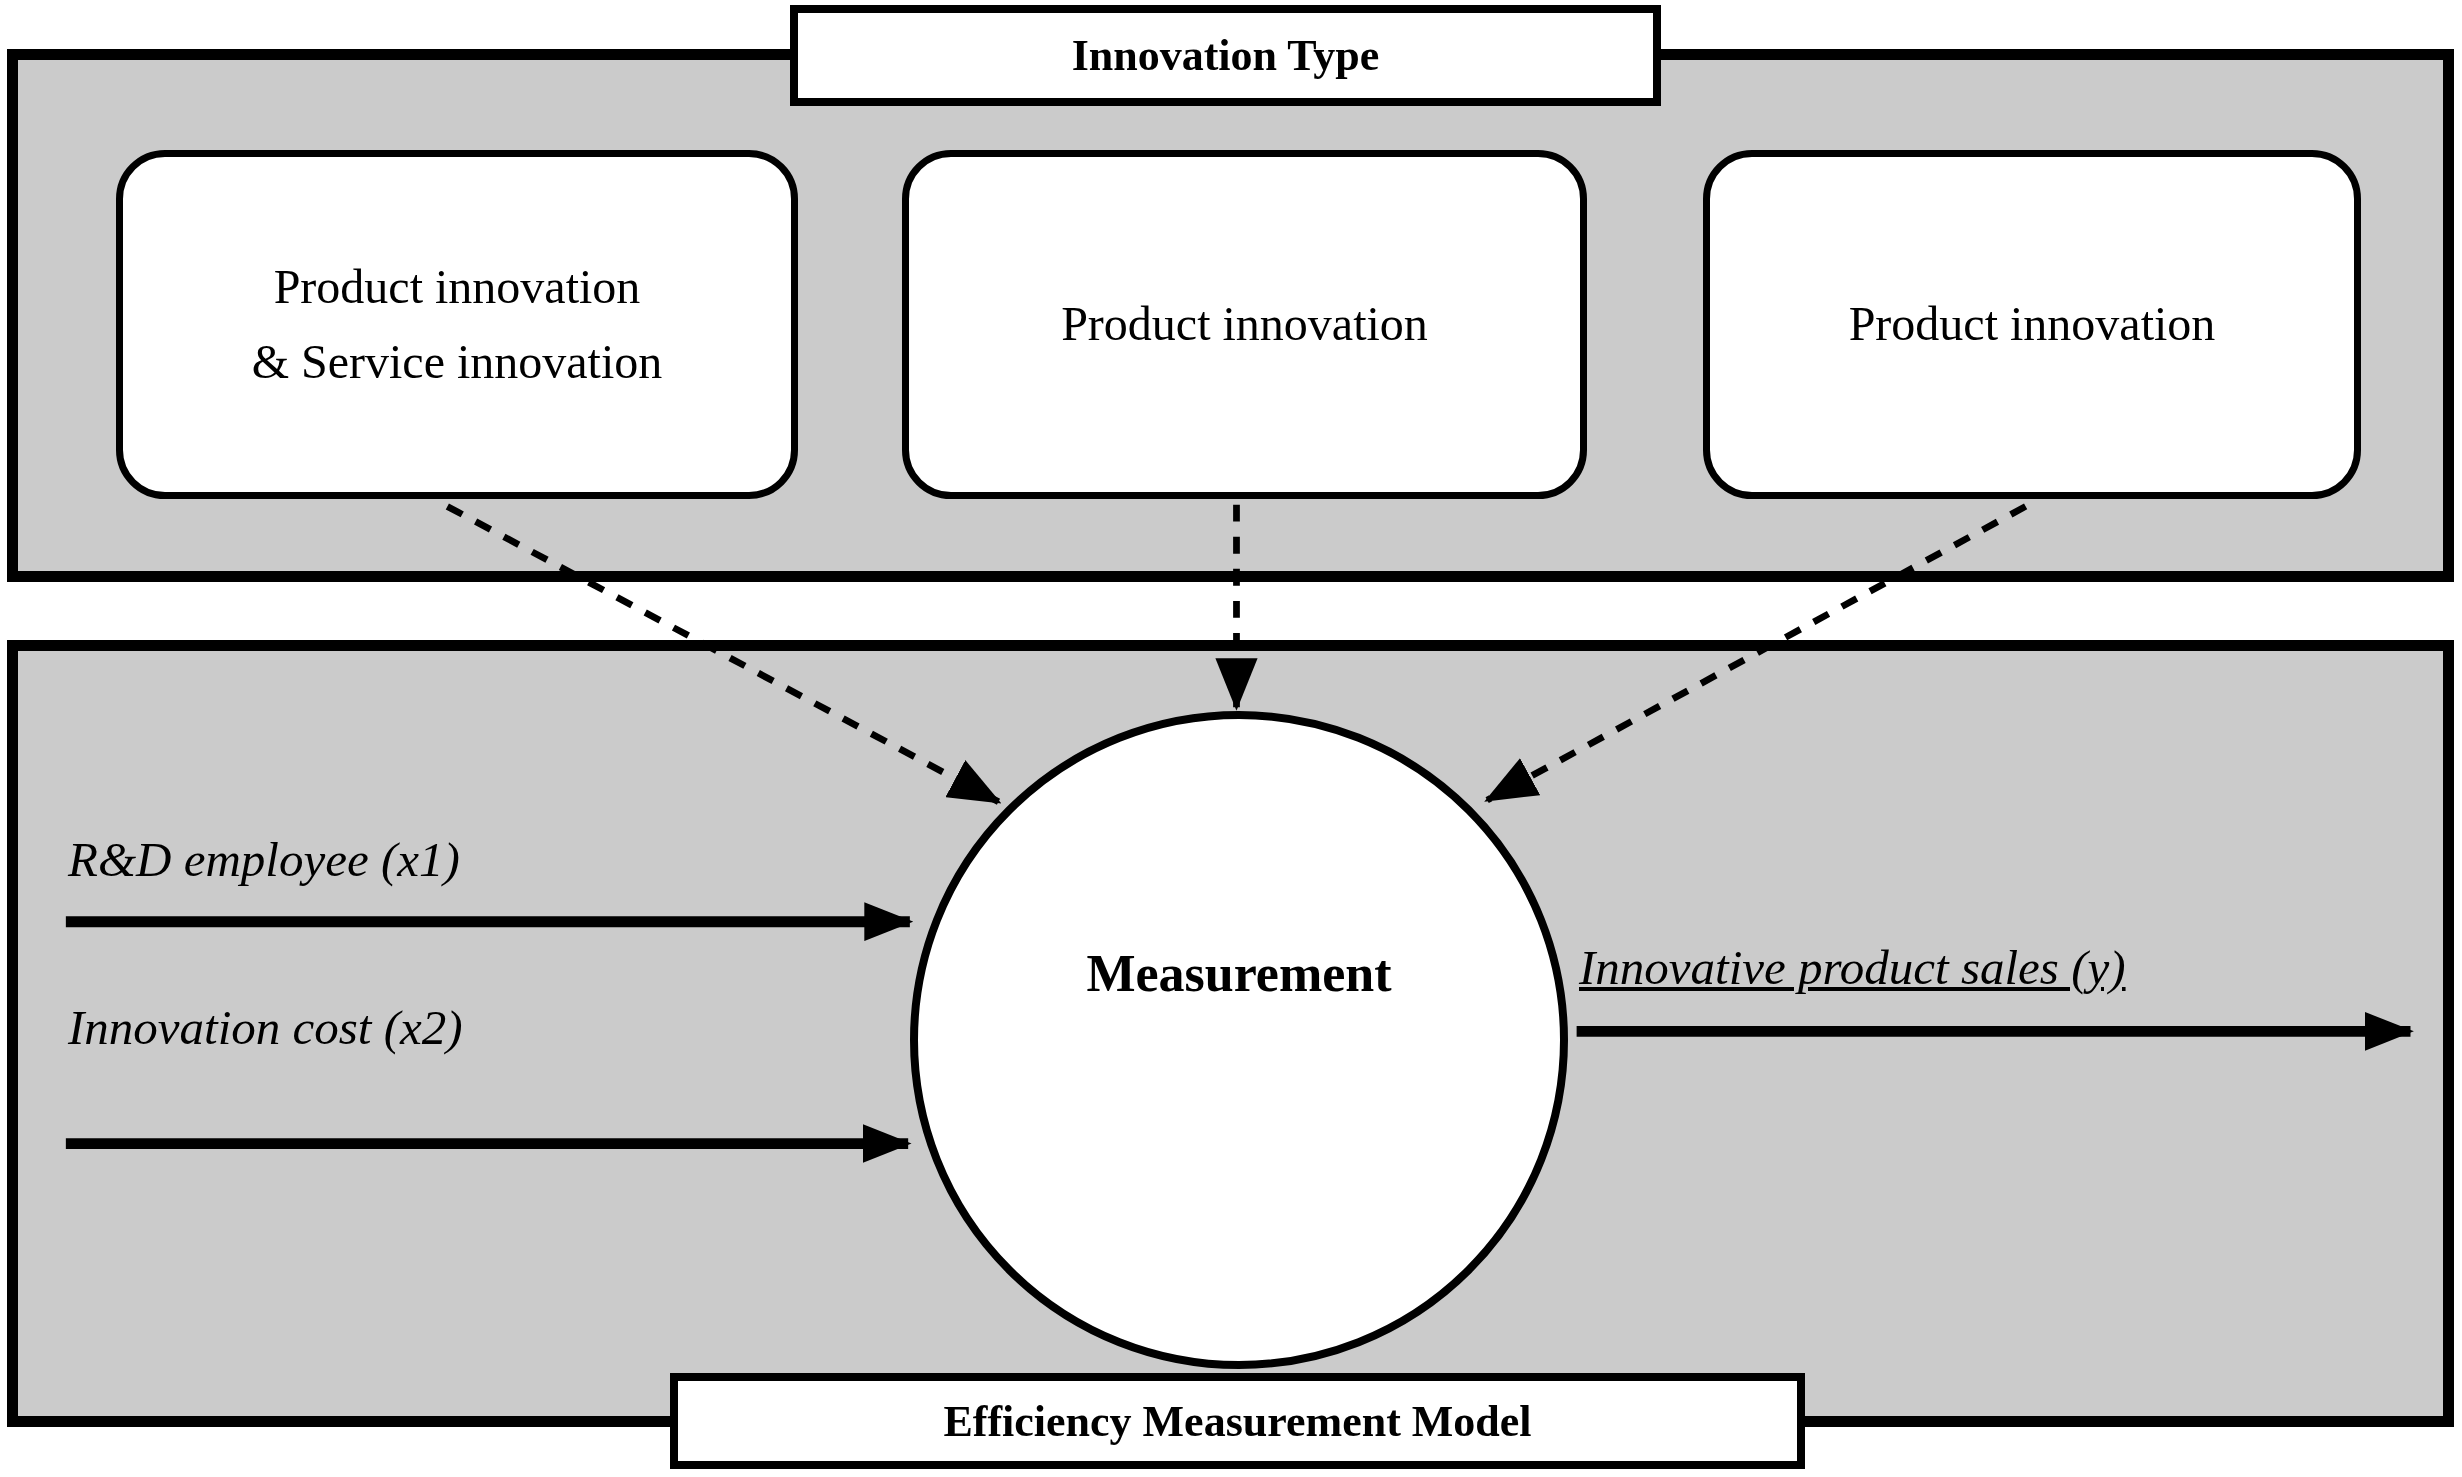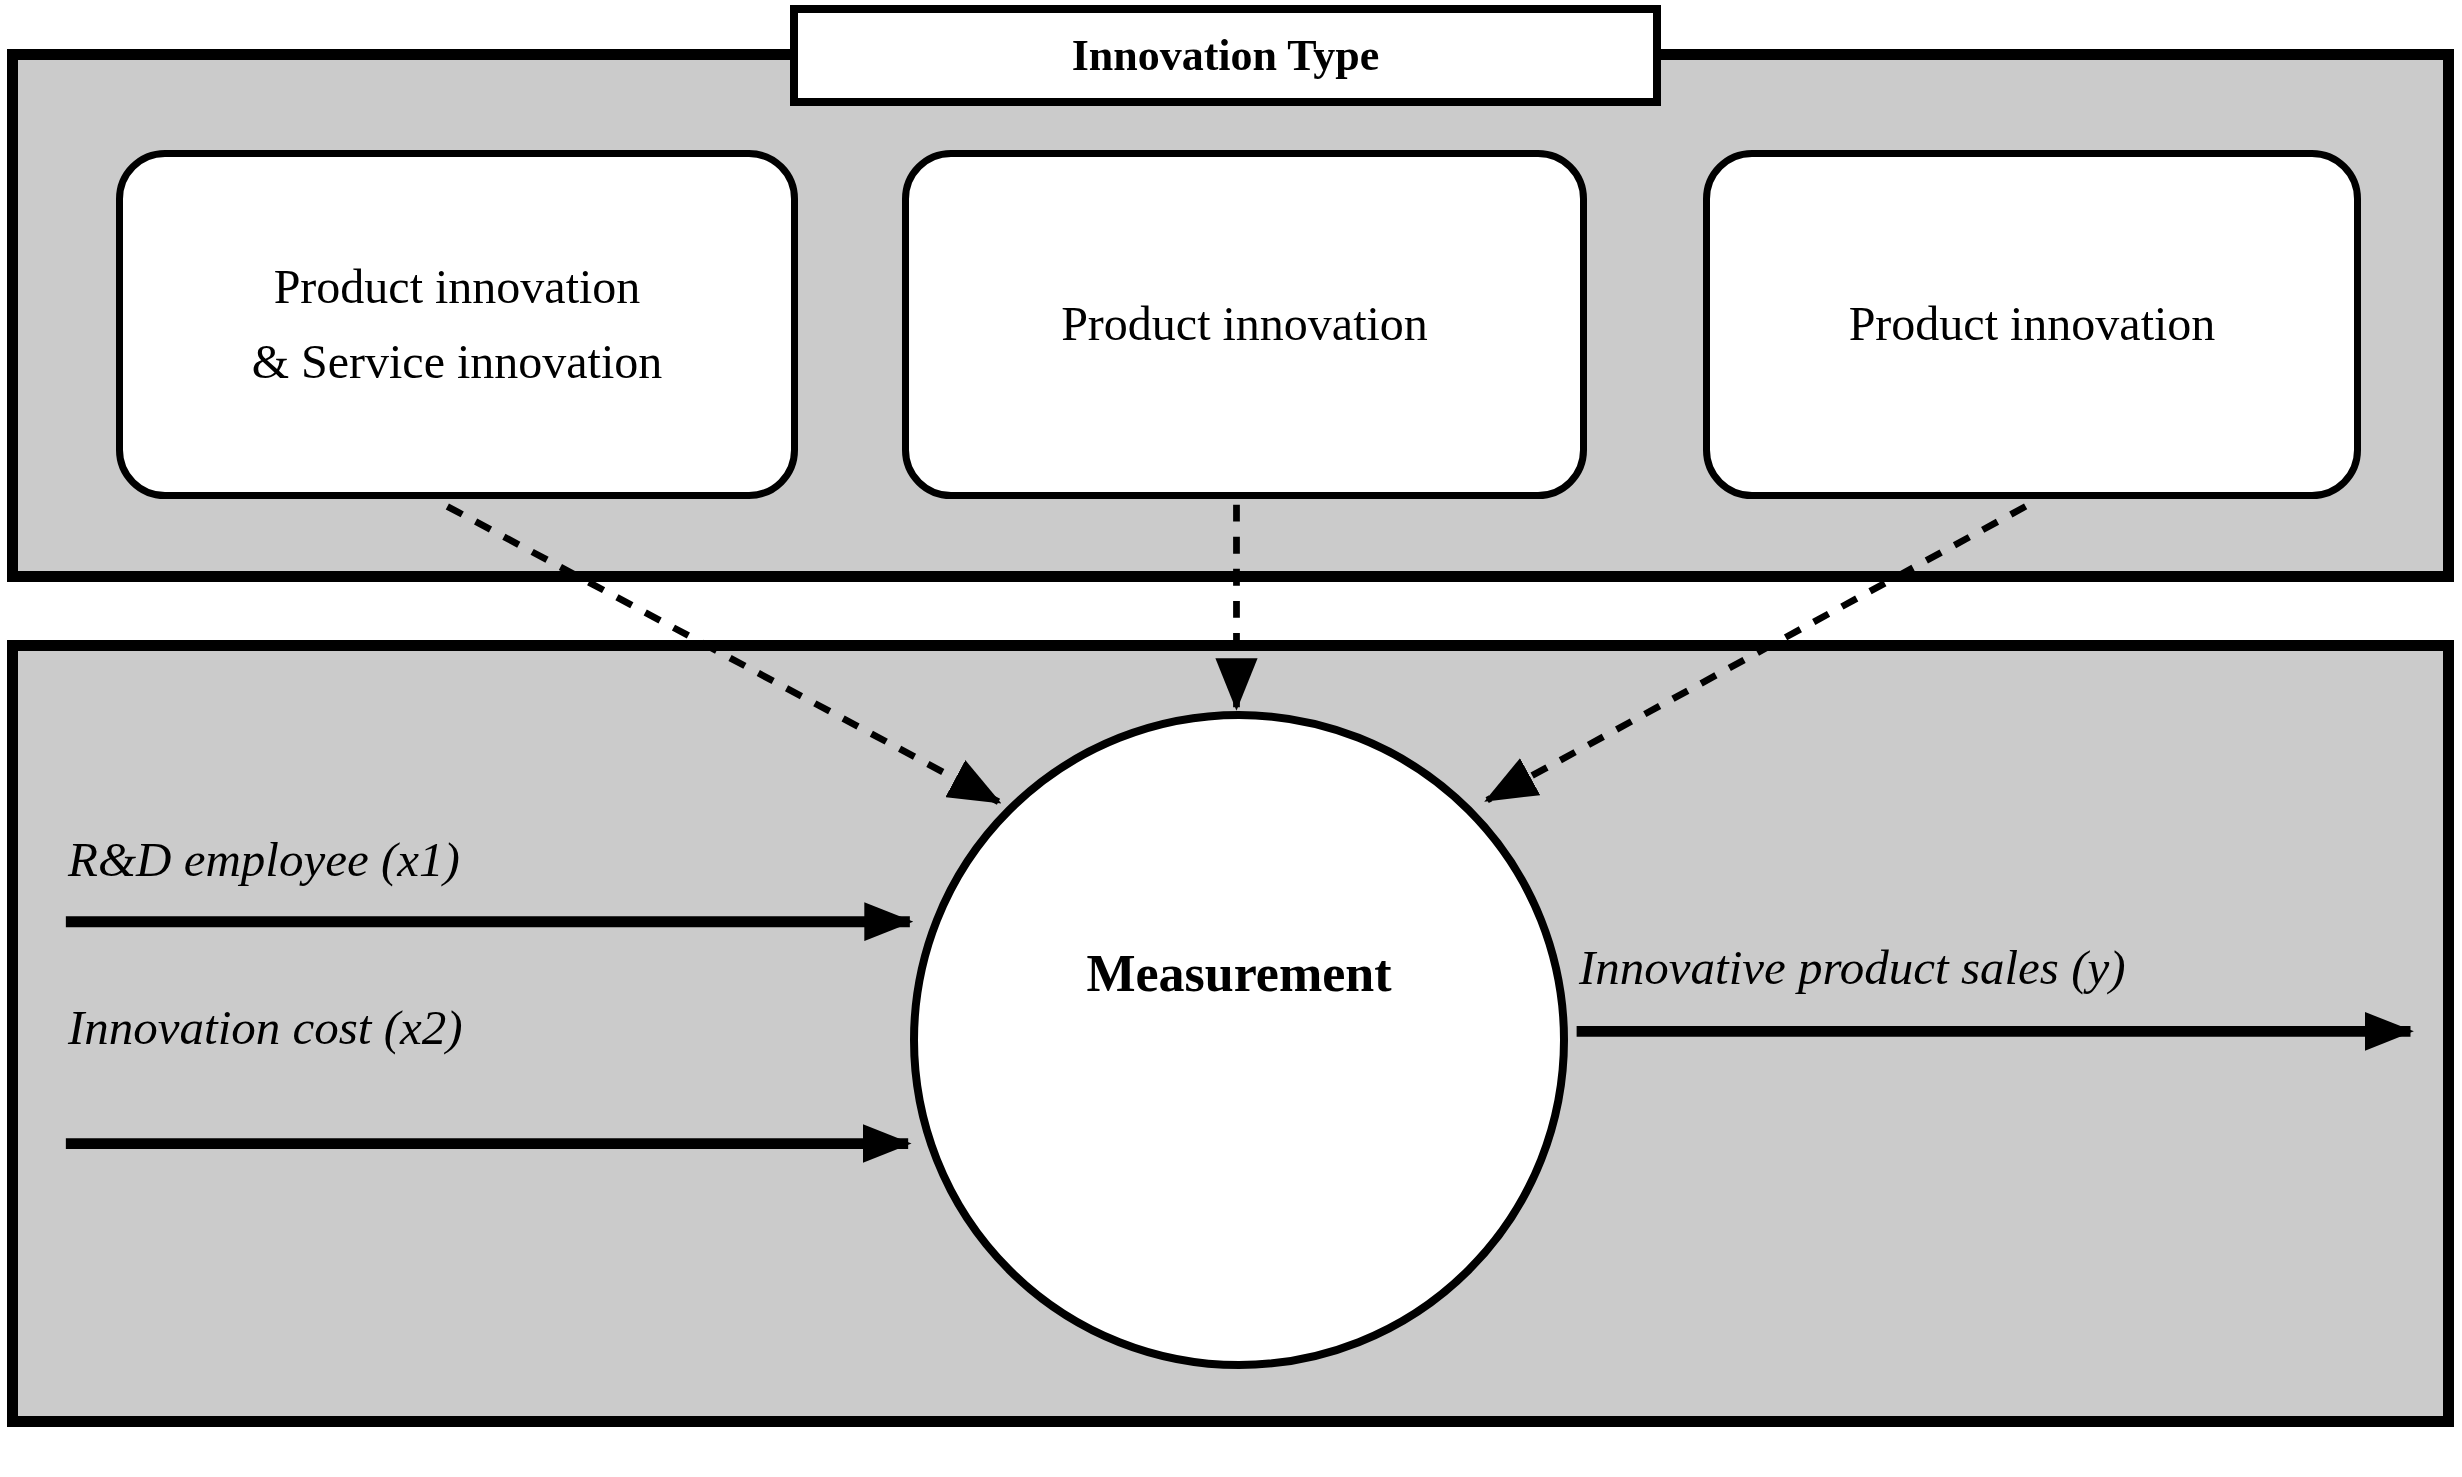--- a/index.html
+++ b/index.html
@@ -71,21 +71,21 @@
 
   .arrow-label{
     position:absolute;
     font-style:italic;
     font-size:49px;
     z-index:7;
     white-space:nowrap;
   }
   #label-x1{left:68px;width:853px;top:831px;}
   #label-x2{left:68px;width:844px;top:999px;font-style:italic;}
-  #label-y{left:1579px;width:836px;top:939px;}
+  #label-y{left:1579px;width:836px;top:939px;text-decoration:underline;}
 
   #arrow-layer{
     position:absolute;left:0;top:0;width:2462px;height:1477px;
     z-index:5;pointer-events:none;
   }
 </style>
 </head>
 <body>
 
 <div class="canvas">
@@ -128,15 +128,16 @@
     <path d="M78,1355 L1076,1355" stroke="#000" stroke-width="13" fill="none" marker-end="url(#head-solid)"></path>
 
     <path d="M1868,1222 L2856,1222" stroke="#000" stroke-width="13" fill="none" marker-end="url(#head-solid)"></path>
   </svg>
 
   <div class="arrow-label" id="label-x1">R&amp;D employee (x1)</div>
   <div class="arrow-label" id="label-x2">Innovation cost (x2)</div>
   <div class="arrow-label" id="label-y">Innovative product sales (y)</div>
 
   <div class="section-title" id="title-top">Innovation Type</div>
+  <div class="section-title" id="title-bottom">Efficiency Measurement Model</div>
 
 </div>
 
 
 </body></html>

